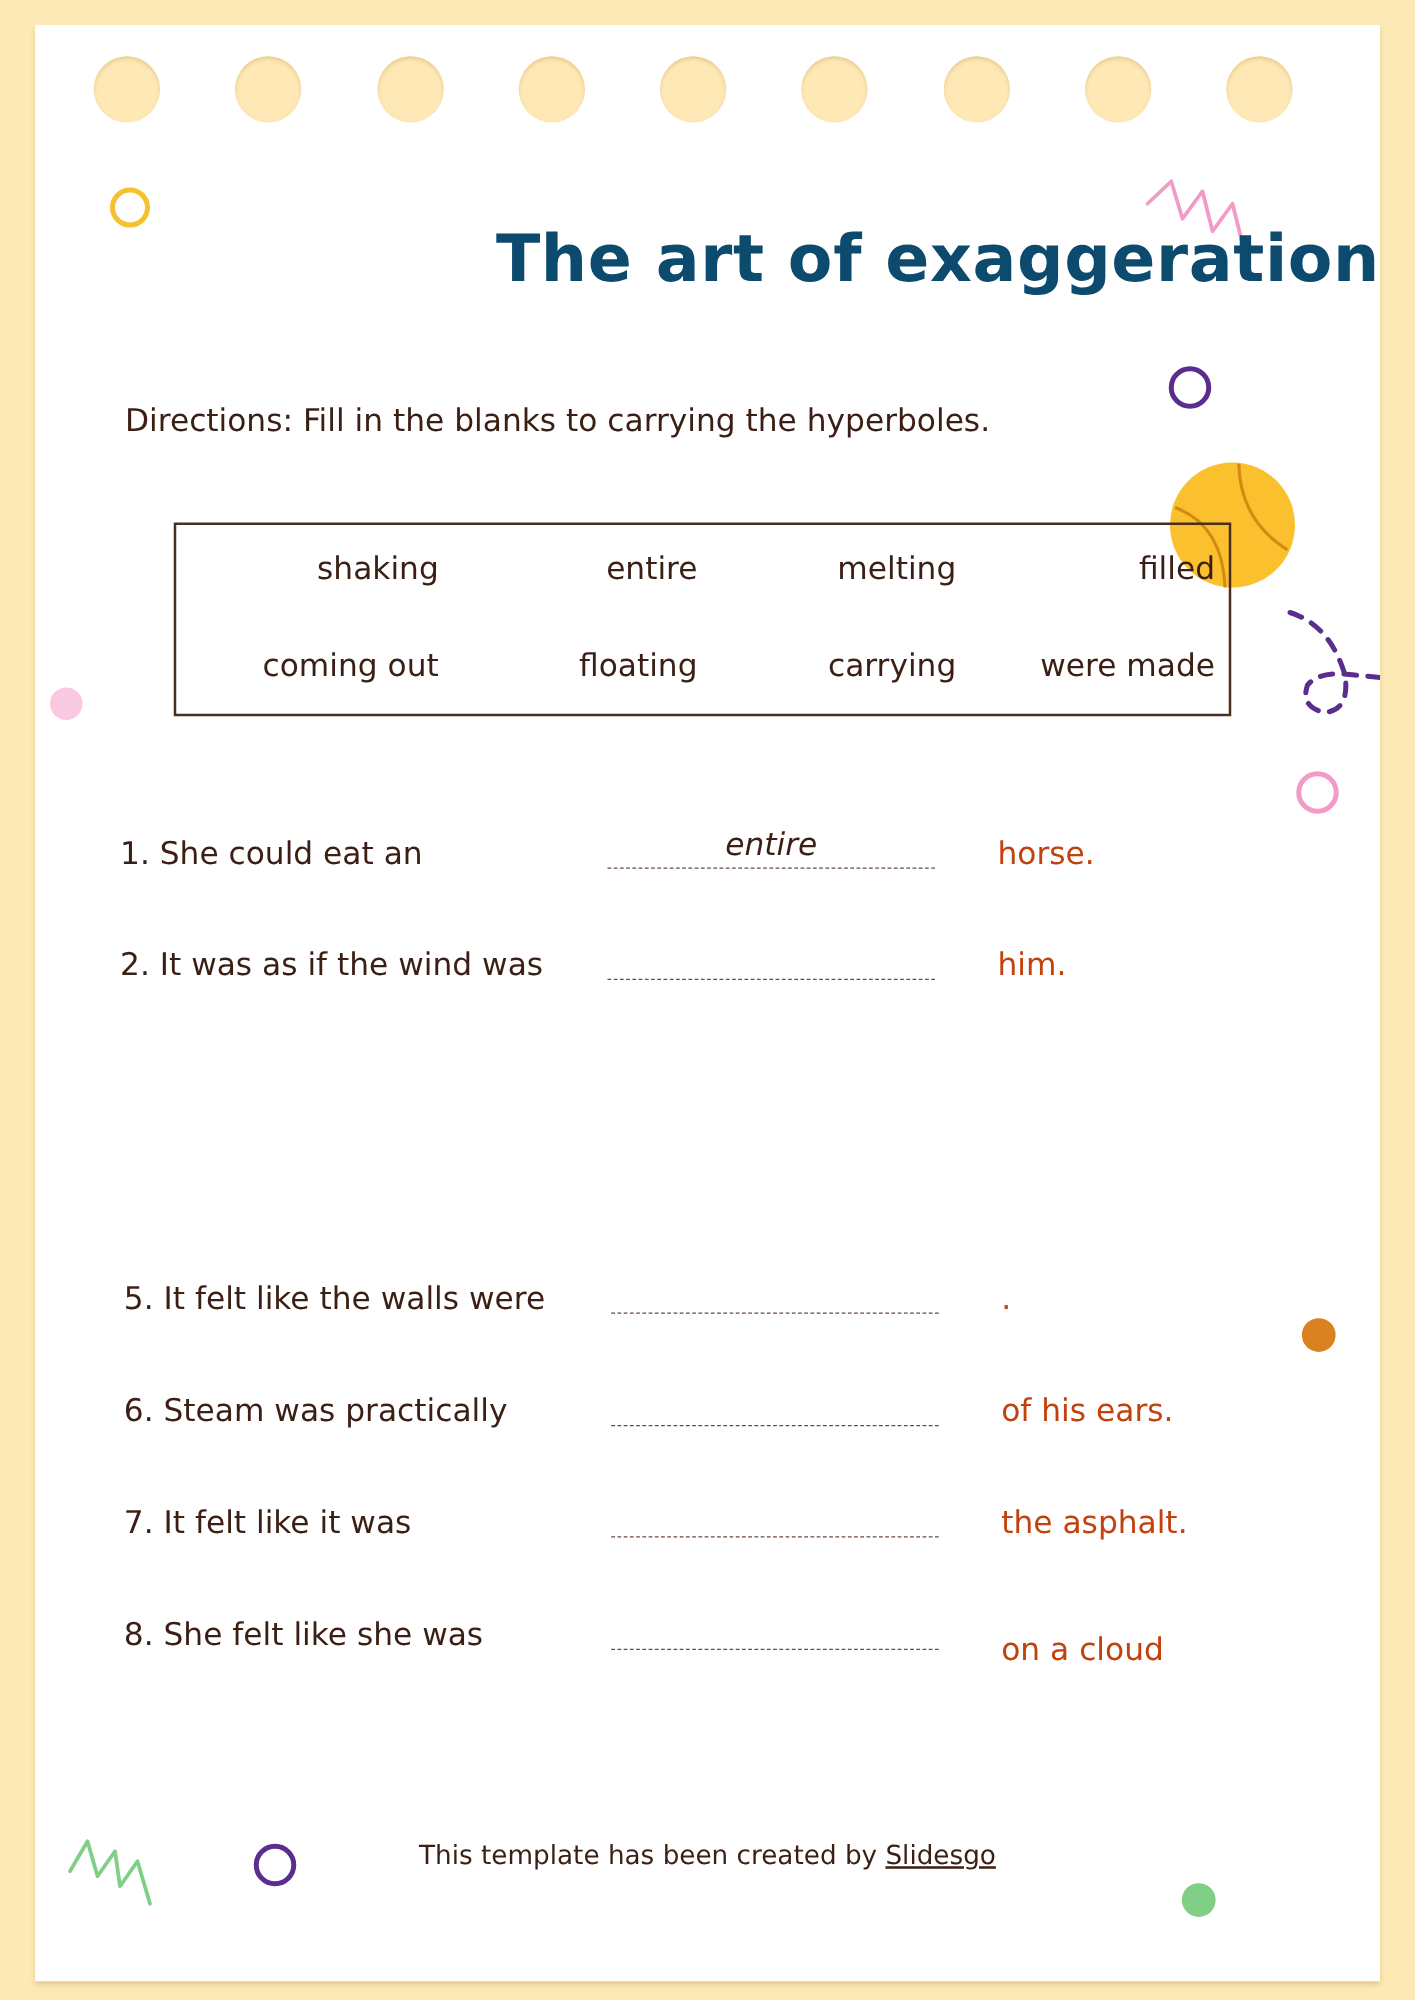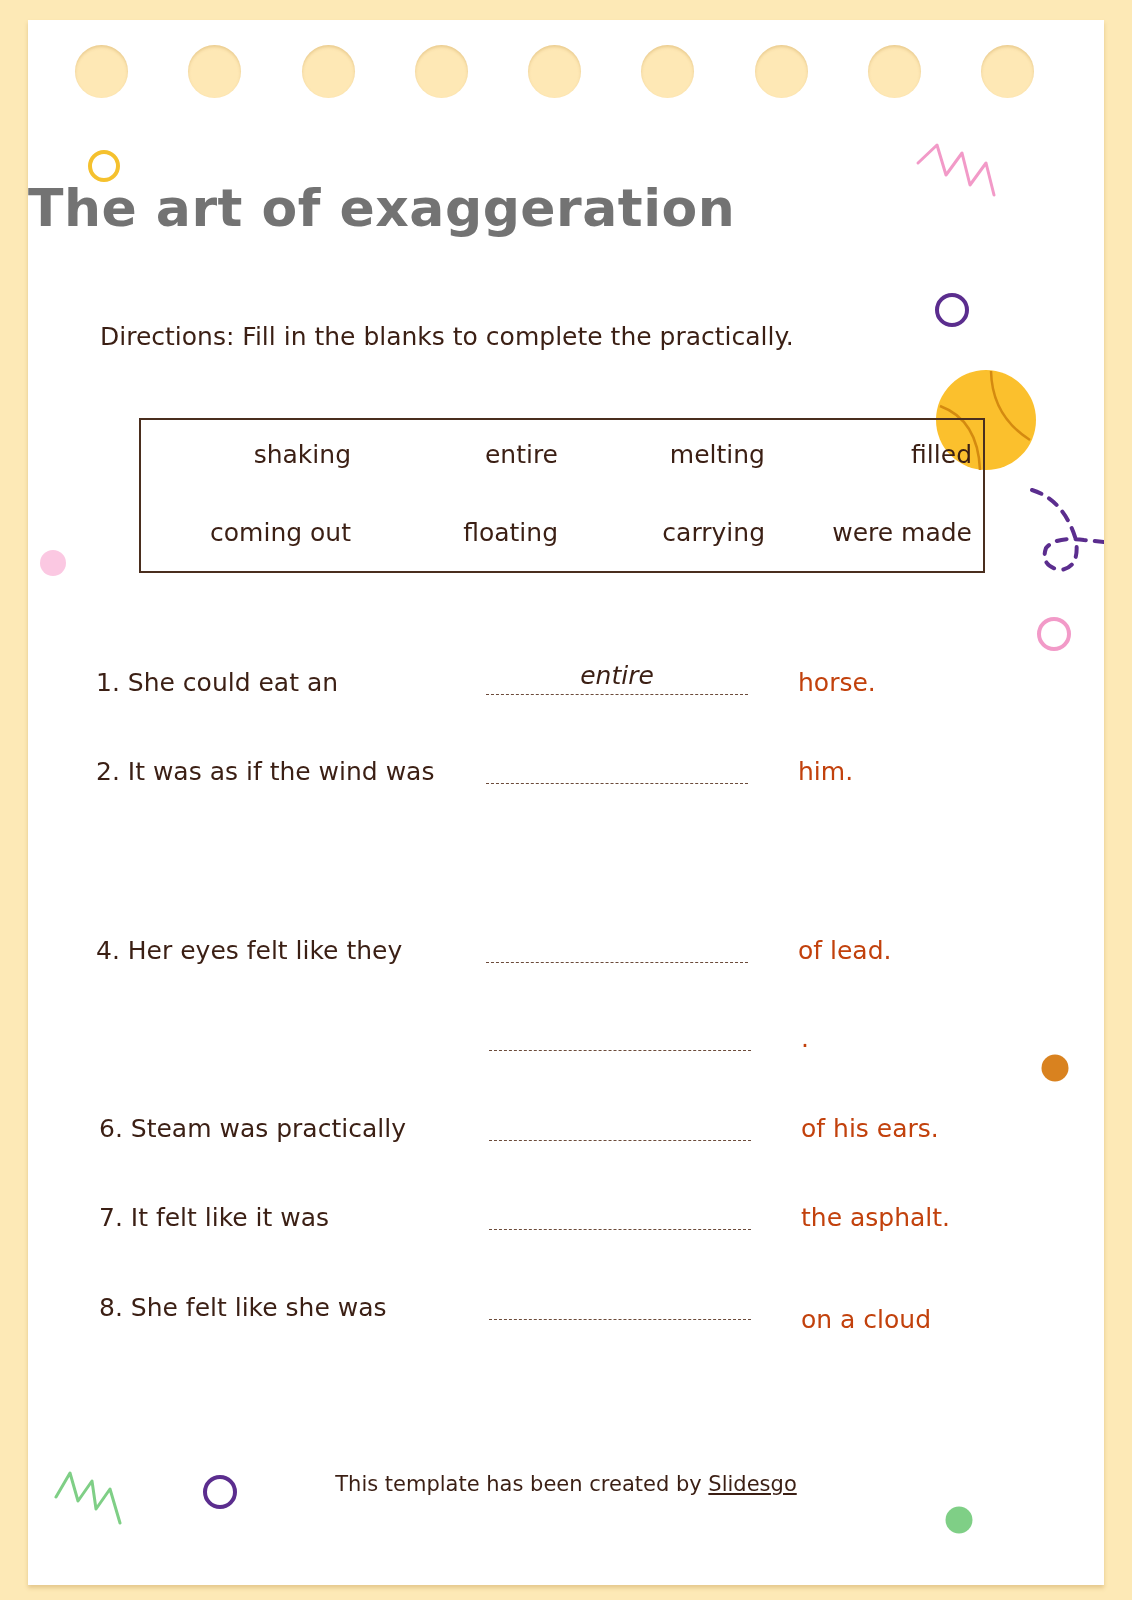--- a/index.html
+++ b/index.html
@@ -17,22 +17,22 @@
       box-shadow: 0 3px 4px rgba(200,160,90,0.45);
     }
     .hole {
       position: absolute; top: 25px; width: 53px; height: 53px;
       border-radius: 50%;
       background: #fee8b5;
       box-shadow: inset 0 2px 3px rgba(210,170,100,0.45);
     }
     .title {
       position: absolute; left: 0; right: 0; top: 158px;
-      text-align: left;
-      font-size: 52px; font-weight: bold; color: #737373;
+      text-align: right;
+      font-size: 52px; font-weight: bold; color: #0c4a6e;
       letter-spacing: 0.5px;
     }
     .directions {
       position: absolute; left: 72px; top: 302px;
       font-size: 25px; color: #3b1f14;
     }
     .wordbank {
       position: absolute; left: 111px; top: 398px;
       width: 846px; height: 155px;
       border: 2.5px solid #4a2e1e;
@@ -103,21 +103,21 @@
     <polyline points="4,26 18,2 26,30 40,10 44,38 58,18 68,52" fill="none" stroke="#7fcf86" stroke-width="3" stroke-linecap="round" stroke-linejoin="round"></polyline>
   </svg>
   <svg class="deco" style="left:172px;top:1452px" width="40" height="40">
     <circle cx="20" cy="20" r="15" fill="none" stroke="#5b2d8e" stroke-width="4"></circle>
   </svg>
   <svg class="deco" style="left:916px;top:1485px" width="30" height="30">
     <circle cx="15" cy="15" r="13.5" fill="#7fcf86"></circle>
   </svg>
 
   <div class="title">The art of exaggeration</div>
-  <div class="directions">Directions: Fill in the blanks to complete the practically.</div>
+  <div class="directions">Directions: Fill in the blanks to carrying the hyperboles.</div>
 
   <div class="wordbank">
     <div class="word" style="left:0;top:20px">shaking</div>
     <div class="word" style="left:207px;top:20px">entire</div>
     <div class="word" style="left:414px;top:20px">melting</div>
     <div class="word" style="left:621px;top:20px">filled</div>
     <div class="word" style="left:0;top:98px">coming out</div>
     <div class="word" style="left:207px;top:98px">floating</div>
     <div class="word" style="left:414px;top:98px">carrying</div>
     <div class="word" style="left:621px;top:98px">were made</div>
@@ -126,26 +126,22 @@
   <div class="q-row" style="top:642px">
     <span class="q-text" style="left:68px;top:6px">1. She could eat an</span>
     <span class="q-blank" style="left:458px;top:0">entire</span>
     <span class="q-end" style="left:770px;top:6px">horse.</span>
   </div>
   <div class="q-row" style="top:731px">
     <span class="q-text" style="left:68px;top:6px">2. It was as if the wind was</span>
     <span class="q-blank" style="left:458px;top:0"></span>
     <span class="q-end" style="left:770px;top:6px">him.</span>
   </div>
-  <div class="q-row" style="top:910px">
-    <span class="q-text" style="left:68px;top:6px">4. Her eyes felt like they</span>
-    <span class="q-blank" style="left:458px;top:0"></span>
-    <span class="q-end" style="left:770px;top:6px">of lead.</span>
-  </div>
   <div class="q-row" style="top:998px">
+    <span class="q-text" style="left:71px;top:6px">5. It felt like the walls were</span>
     <span class="q-blank" style="left:461px;top:0"></span>
     <span class="q-end" style="left:773px;top:6px">.</span>
   </div>
   <div class="q-row" style="top:1088px">
     <span class="q-text" style="left:71px;top:6px">6. Steam was practically</span>
     <span class="q-blank" style="left:461px;top:0"></span>
     <span class="q-end" style="left:773px;top:6px">of his ears.</span>
   </div>
   <div class="q-row" style="top:1177px">
     <span class="q-text" style="left:71px;top:6px">7. It felt like it was</span>

